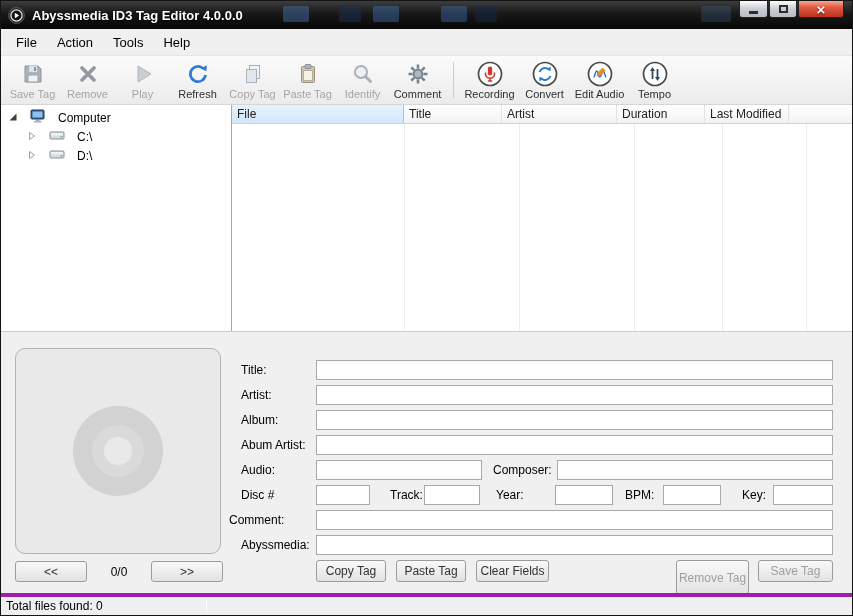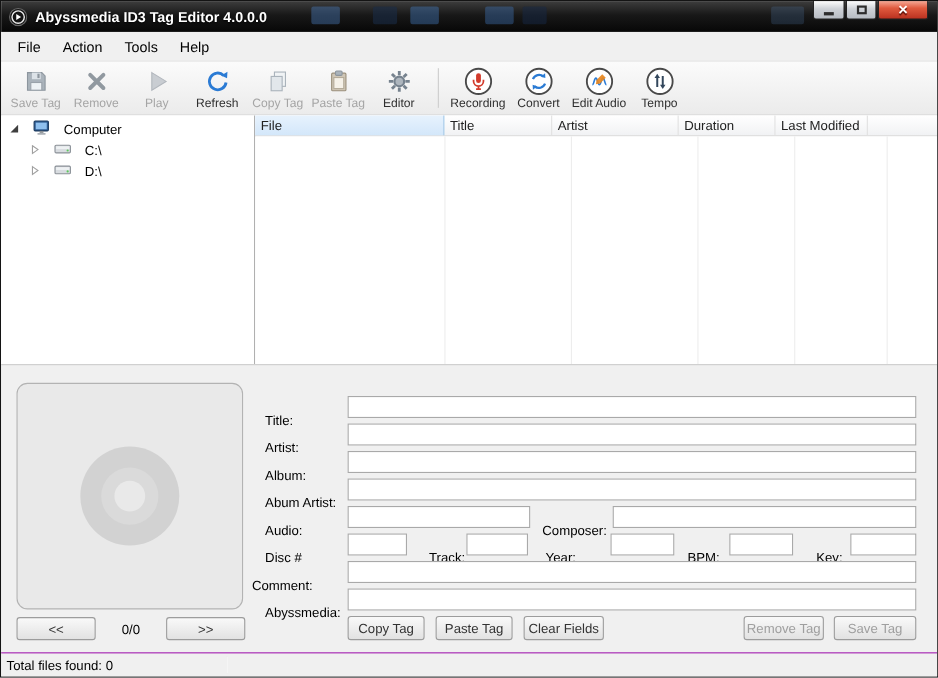--- a/index.html
+++ b/index.html
@@ -55,25 +55,25 @@
   .bottom { height:262px; flex:0 0 262px; background:#f0f0f0; border-top:1px solid #cccccc; position:relative; }
   .artbox { position:absolute; left:14px; top:16px; width:206px; height:206px; background:#e9e9e9;
     border:1px solid #b3b3b3; border-radius:10px; display:flex; align-items:center; justify-content:center; }
   .disc { width:90px; height:90px; border-radius:50%; background:#d2d2d2; position:relative; }
   .disc::before { content:""; position:absolute; left:50%; top:50%; width:52px; height:52px; margin:-26px 0 0 -26px; border-radius:50%; background:#dadada; }
   .disc::after { content:""; position:absolute; left:50%; top:50%; width:28px; height:28px; margin:-14px 0 0 -14px; border-radius:50%; background:#e9e9e9; }
   .btn { position:absolute; border:1px solid #9c9c9c; border-radius:3px; background:linear-gradient(#f9f9f9,#e2e2e2);
     font-family:inherit; font-size:12px; color:#333; display:flex; align-items:center; justify-content:center; cursor:default; }
   .btn.disabled { color:#9f9f9f; }
   .nav-counter { position:absolute; left:88px; top:233px; width:60px; text-align:center; font-size:12px; color:#000; }
-  .form-label { position:absolute; font-size:12px; color:#000; white-space:nowrap;margin-top:12px; }
+  .form-label { position:absolute; font-size:12px; color:#000; white-space:nowrap; }
   .tfield { position:absolute; height:20px; border:1px solid #a9a9a9; background:#fff;
     font:12px "Liberation Sans", sans-serif; padding:0 4px; }
   
-  .statusbar { height:22px; flex:0 0 22px; background:#f0f0f0; border-top:1px solid #a21caf;
+  .statusbar { height:22px; flex:0 0 22px; background:#f0f0f0; border-top:4px solid #a21caf;
     display:flex; align-items:center; font-size:12px; color:#000; position:relative; }
   .status-text { padding-left:5px; }
   .status-sep { position:absolute; left:205px; top:3px; bottom:3px; width:1px; background:#d6d6d6; border-right:1px solid #fff; }
 </style>
 </head>
 <body>
 
 <div class="window">
 
   <div class="titlebar">
@@ -167,29 +167,38 @@
       <span class="icon">
         <svg width="24" height="24" viewBox="0 0 24 24">
             <rect x="5.5" y="4.5" width="13" height="16" rx="1" fill="#cfc6b6" stroke="#9a8f7b"></rect>
             <rect x="9" y="2.5" width="6" height="4" rx="1" fill="#aab3bb" stroke="#8d969e"></rect>
             <rect x="7.5" y="8.5" width="9" height="10" fill="#f5f1e8" stroke="#b5ac9a"></rect>
           </svg>
       </span>
       <span class="tb-label">Paste Tag</span>
     </div>
 
+    <div class="tb-btn disabled">
+      <span class="icon">
+        <svg width="24" height="24" viewBox="0 0 24 24">
+            <circle cx="10" cy="10" r="6" fill="#eef1f4" stroke="#a8b0b8" stroke-width="2"></circle>
+            <path d="M14.5 14.5l5 5" stroke="#a8b0b8" stroke-width="3" stroke-linecap="round"></path>
+          </svg>
+      </span>
+      <span class="tb-label">Identify</span>
+    </div>
 
     <div class="tb-btn">
       <span class="icon">
         <svg width="24" height="24" viewBox="0 0 24 24">
             <path d="M12 2.5v4M12 17.5v4M2.5 12h4M17.5 12h4M5.3 5.3l2.8 2.8M15.9 15.9l2.8 2.8M18.7 5.3l-2.8 2.8M8.1 15.9l-2.8 2.8" stroke="#76828e" stroke-width="2.6"></path>
             <circle cx="12" cy="12" r="4.4" fill="#aeb6be" stroke="#76828e" stroke-width="2"></circle>
           </svg>
       </span>
-      <span class="tb-label">Editor</span>
+      <span class="tb-label">Comment</span>
     </div>
 
     <div class="tb-sep"></div>
 
     <div class="tb-btn">
       <span class="icon">
         <svg width="26" height="26" viewBox="0 0 26 26">
             <circle cx="13" cy="13" r="11.5" fill="#fff" stroke="#4a4a4a" stroke-width="1.7"></circle>
             <rect x="10.8" y="5.5" width="4.4" height="9" rx="2.2" fill="#d23b2c"></rect>
             <path d="M8.5 11.5v1.3a4.5 4.5 0 0 0 9 0v-1.3" fill="none" stroke="#d23b2c" stroke-width="1.6"></path>
@@ -349,21 +358,21 @@
 
     <span class="form-label" style="left:228px; top:181px;">Comment:</span>
     <input class="tfield" style="left: 315px; top: 178px; width: 517px;">
 
     <span class="form-label" style="left:240px; top:206px;">Abyssmedia:</span>
     <input class="tfield" style="left: 315px; top: 203px; width: 517px;">
 
     <button class="btn" style="left:315px; top:228px; width:70px; height:22px;">Copy Tag</button>
     <button class="btn" style="left:395px; top:228px; width:70px; height:22px;">Paste Tag</button>
     <button class="btn" style="left:475px; top:228px; width:73px; height:22px;">Clear Fields</button>
-    <button class="btn disabled" style="left:675px; top:228px; width:73px; height:22px;">Remove Tag</button>
+    <button class="btn disabled" style="left:675px; top:228px; width:73px; height:35px;">Remove Tag</button>
     <button class="btn disabled" style="left:757px; top:228px; width:75px; height:22px;">Save Tag</button>
 
   </div>
 
   <div class="statusbar">
     <span class="status-text">Total files found: 0</span>
     <span class="status-sep"></span>
   </div>
 
 </div>

